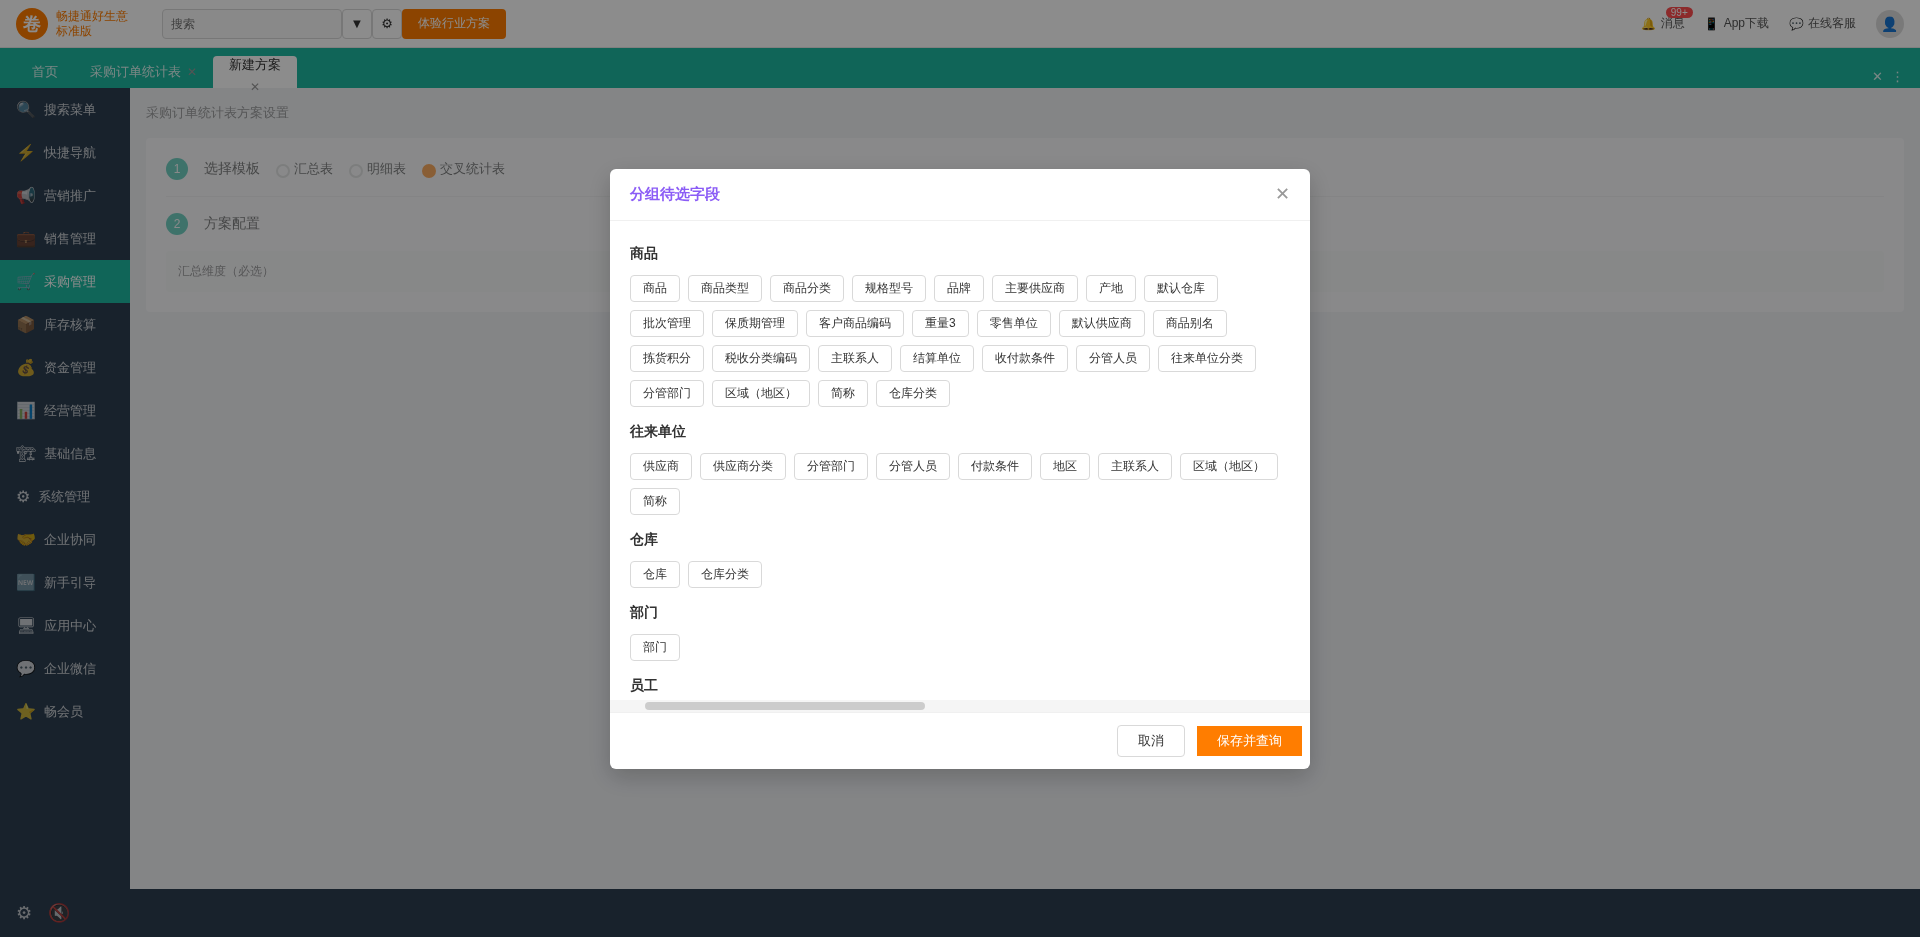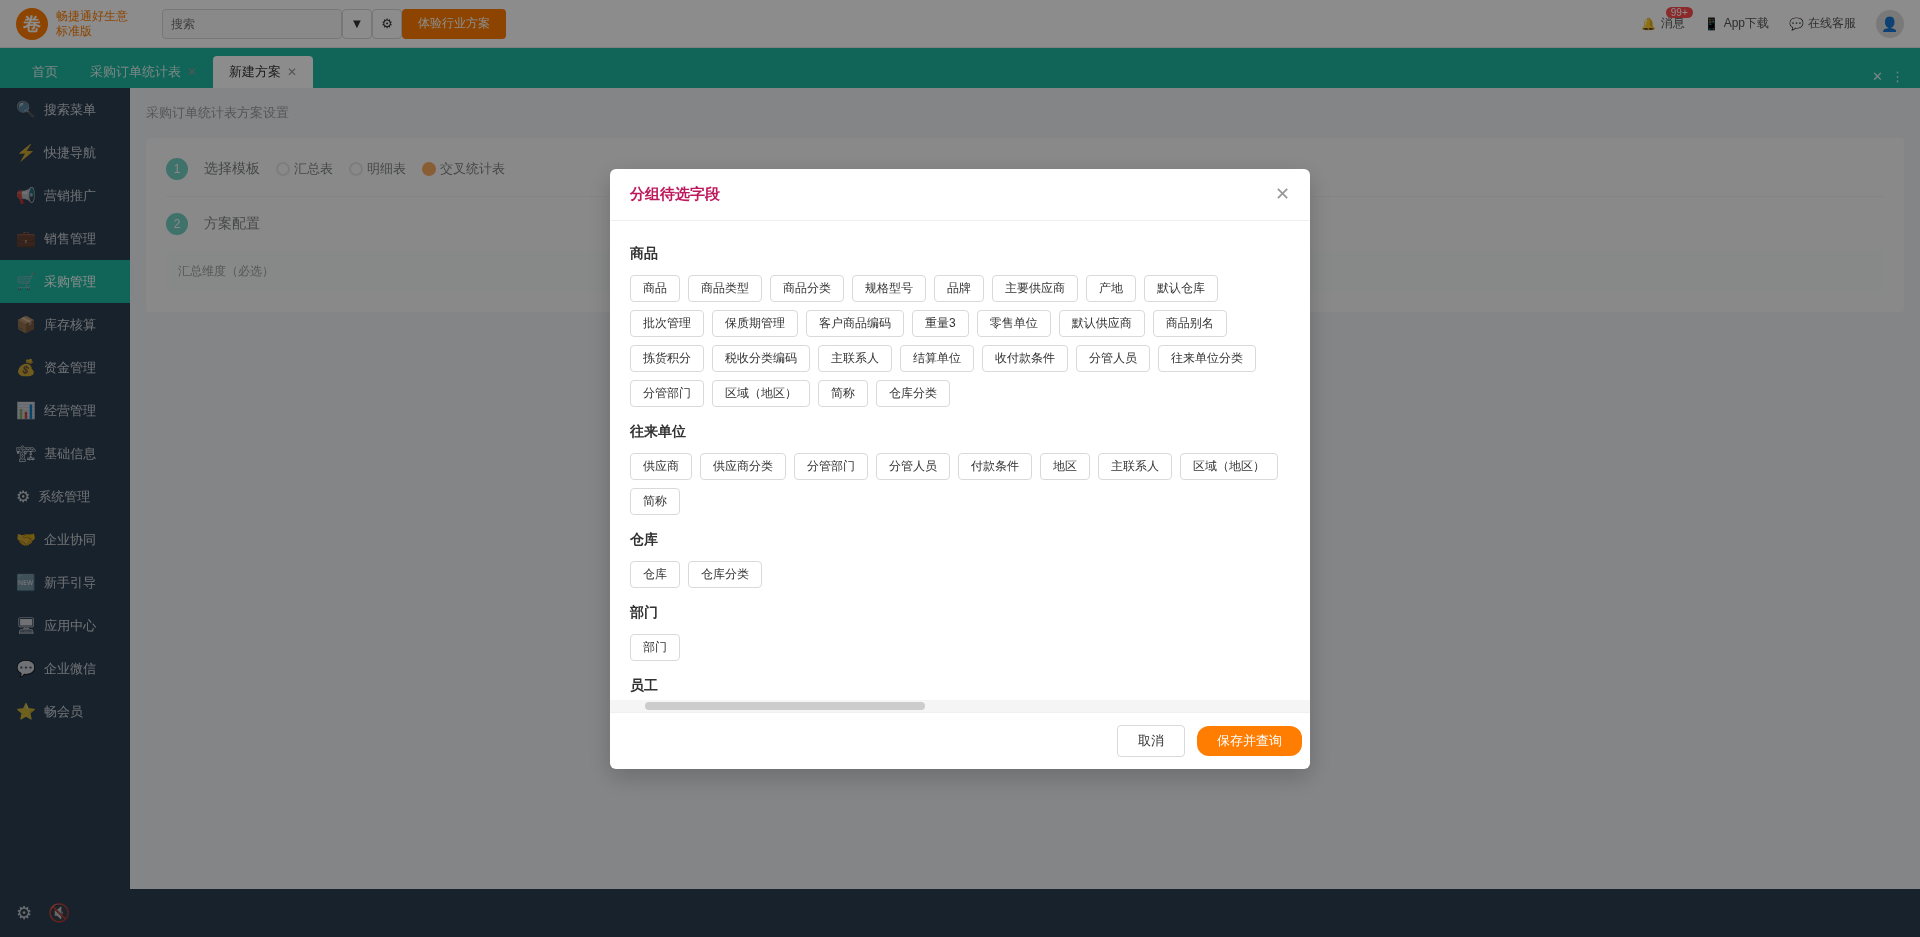--- a/index.html
+++ b/index.html
@@ -129,20 +129,21 @@
       cursor: pointer;
       font-size: 13px;
       border-radius: 4px 4px 0 0;
       color: rgba(255,255,255,0.85);
       background: transparent;
       margin-top: 10px;
     }
     .nav-tab.active {
       background: #fff;
       color: #333;
+      flex-direction: column;
     }
     .nav-tab-close {
       font-size: 12px;
       color: #999;
       cursor: pointer;
     }
     .nav-right-icons {
       margin-left: auto;
       display: flex;
       align-items: center;
@@ -239,21 +240,21 @@
       padding: 16px 20px;
       border-bottom: 1px solid #f0f0f0;
       display: flex;
       align-items: center;
       justify-content: space-between;
       flex-shrink: 0;
     }
     .modal-title {
       font-size: 15px;
       font-weight: 600;
-      color: #be185d;
+      color: #8b5cf6;
       font-family: Liberation Serif, serif;
     }
     .modal-close {
       cursor: pointer;
       color: #999;
       font-size: 18px;
       line-height: 1;
     }
     .modal-body {
       padding: 16px 20px;
@@ -305,21 +306,21 @@
       border-radius: 4px;
       padding: 6px 20px;
       cursor: pointer;
       font-size: 13px;
       color: #333;
     }
     .btn-confirm {
       background: #ff7d00;
       color: white;
       border: none;
-      border-radius: 12px;
+      border-radius: 0;
       padding: 6px 20px;
       cursor: pointer;
       font-size: 13px;
     }
 
     
     .bg-content {
       opacity: 0.6;
     }
     .step-header {
@@ -334,21 +335,21 @@
       border-radius: 50%;
       background: #1eb8a0;
       color: white;
       font-size: 12px;
       display: flex;
       align-items: center;
       justify-content: center;
     }
     .step-label { font-size: 14px; font-weight: 500; }
     .radio-group { display: flex; gap: 16px; align-items: center; }
-    .radio-item { display: flex; align-items: center; gap: 4px; font-size: 13px; cursor: pointer; }
+    .radio-item { display: flex; align-items: flex-end; gap: 4px; font-size: 13px; cursor: pointer; }
     .radio-dot { width: 14px; height: 14px; border-radius: 50%; border: 2px solid #d9d9d9; }
     .radio-dot.checked { border-color: #ff7d00; background: #ff7d00; }
   </style>
 </head>
 <body>
 
 <div class="top-bar">
   <div class="logo-area">
     <div class="logo-icon">卷</div>
     <div class="logo-text">

